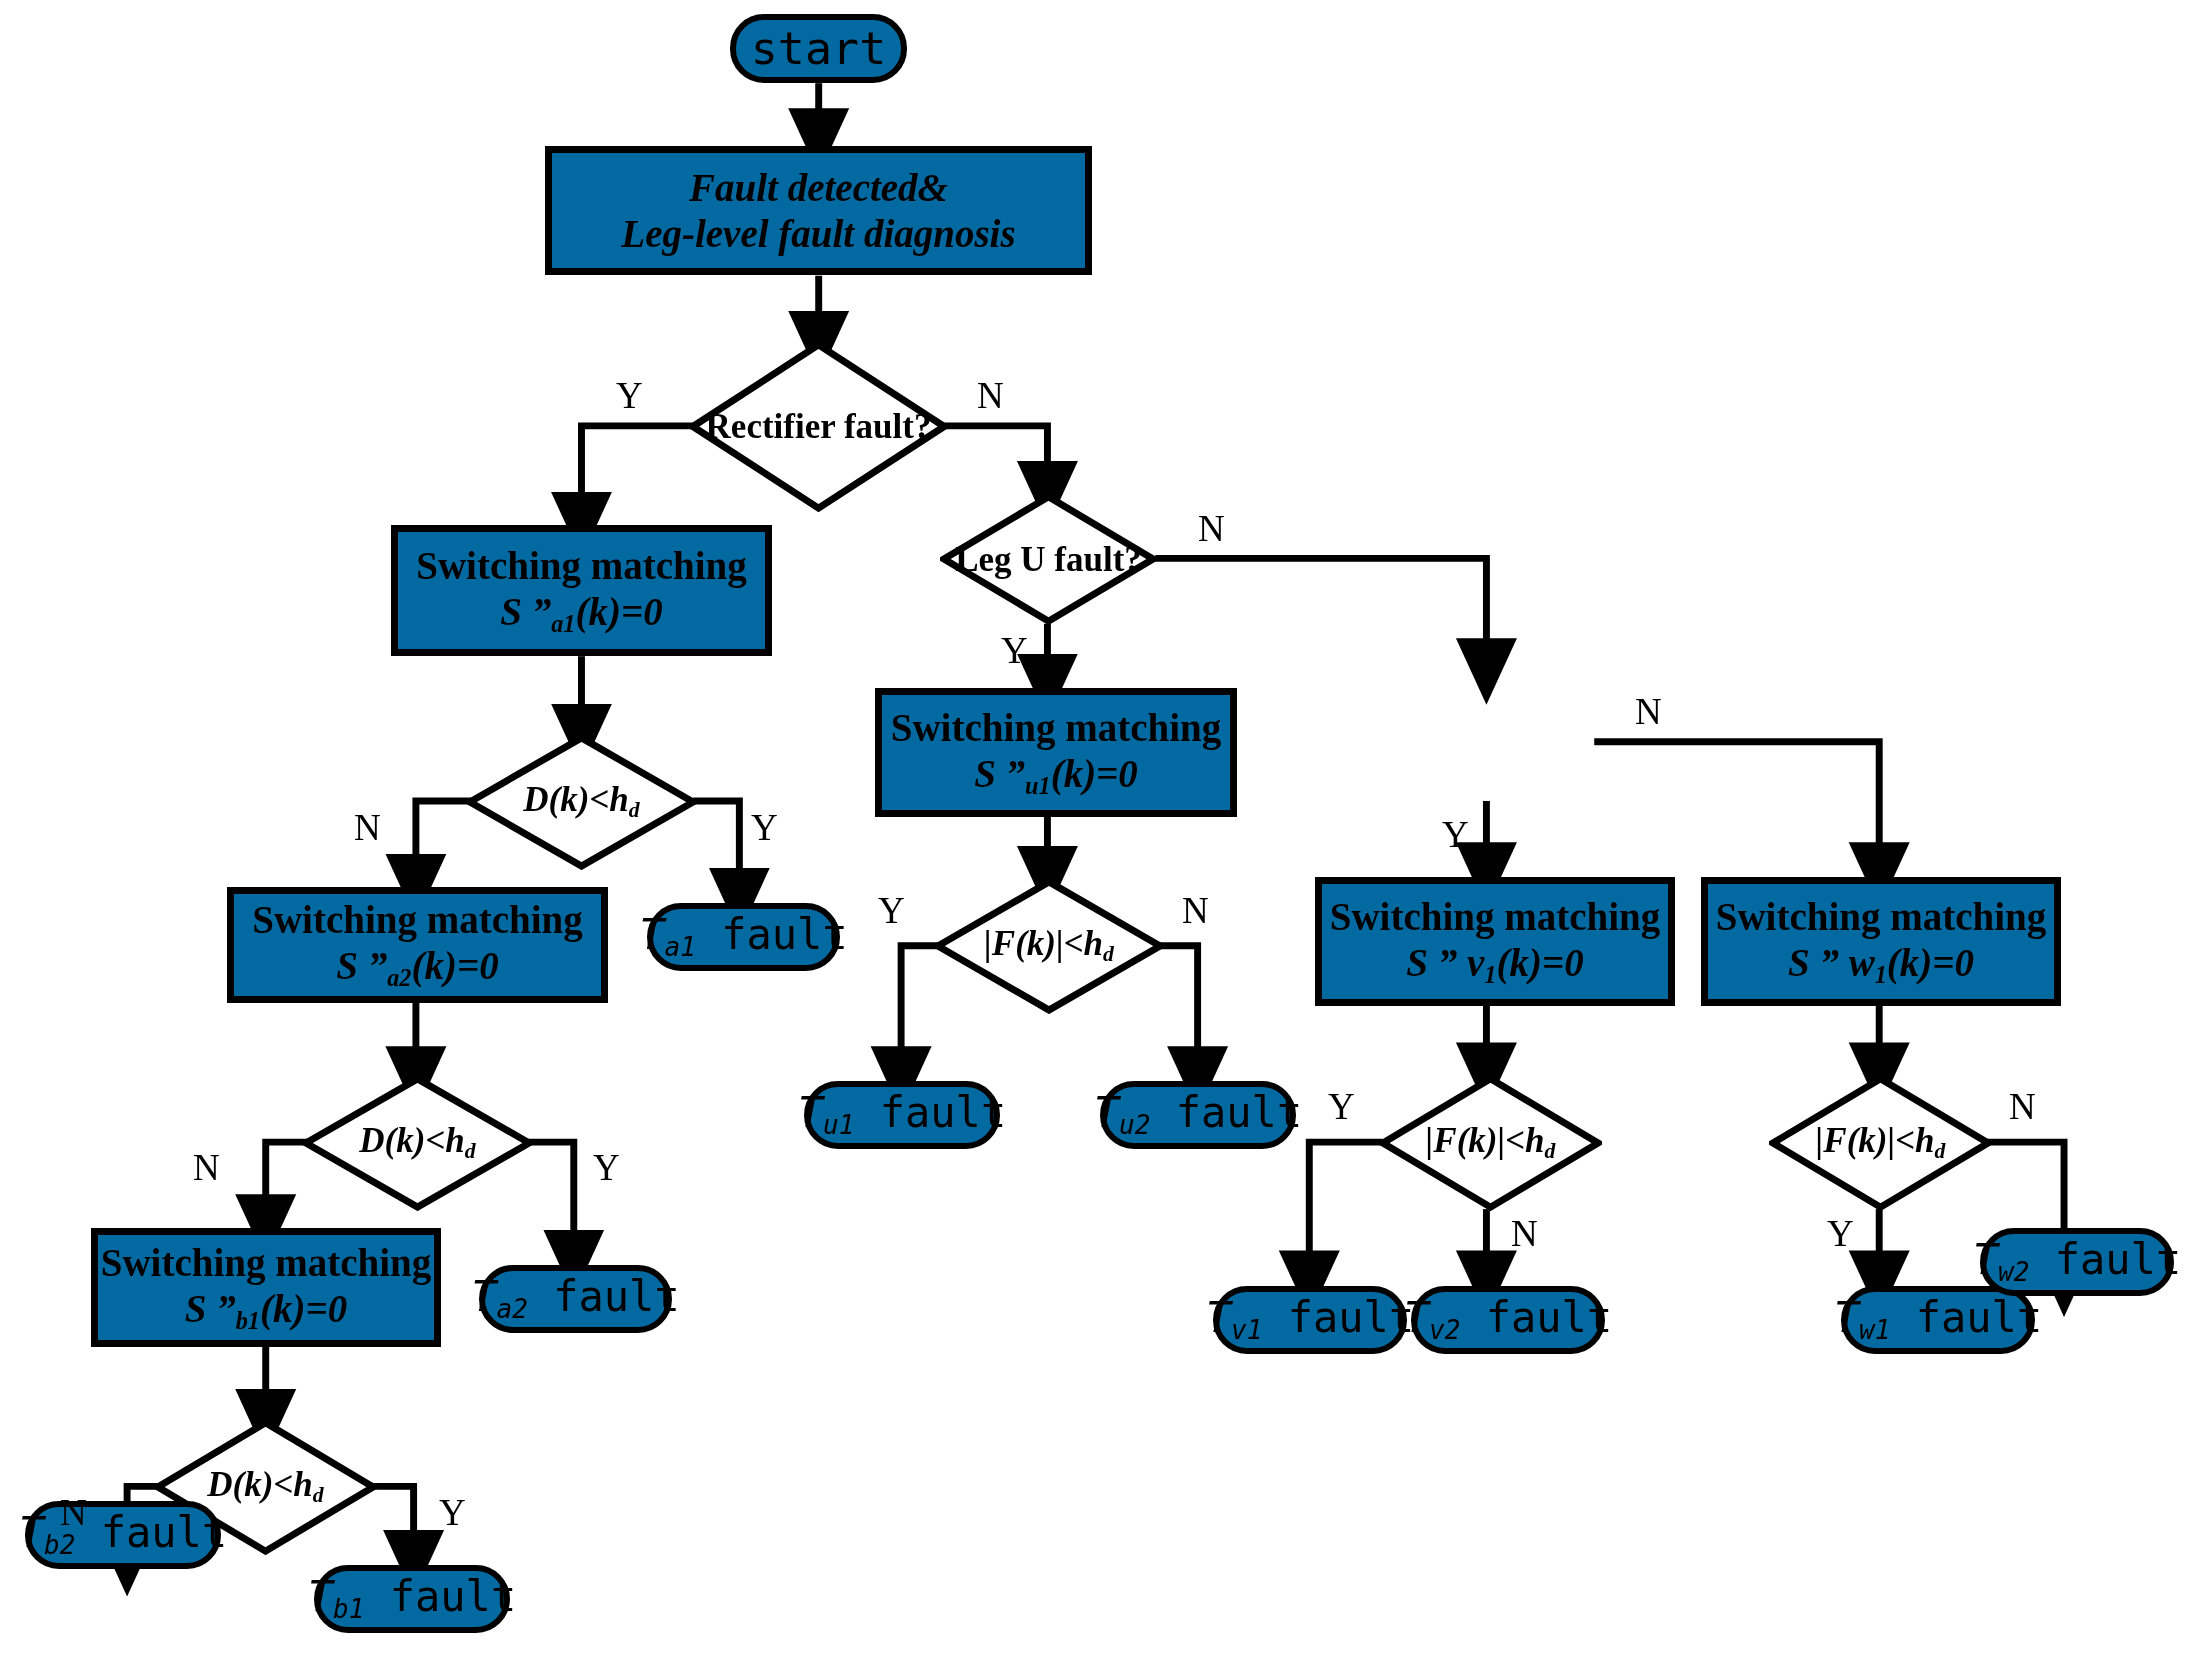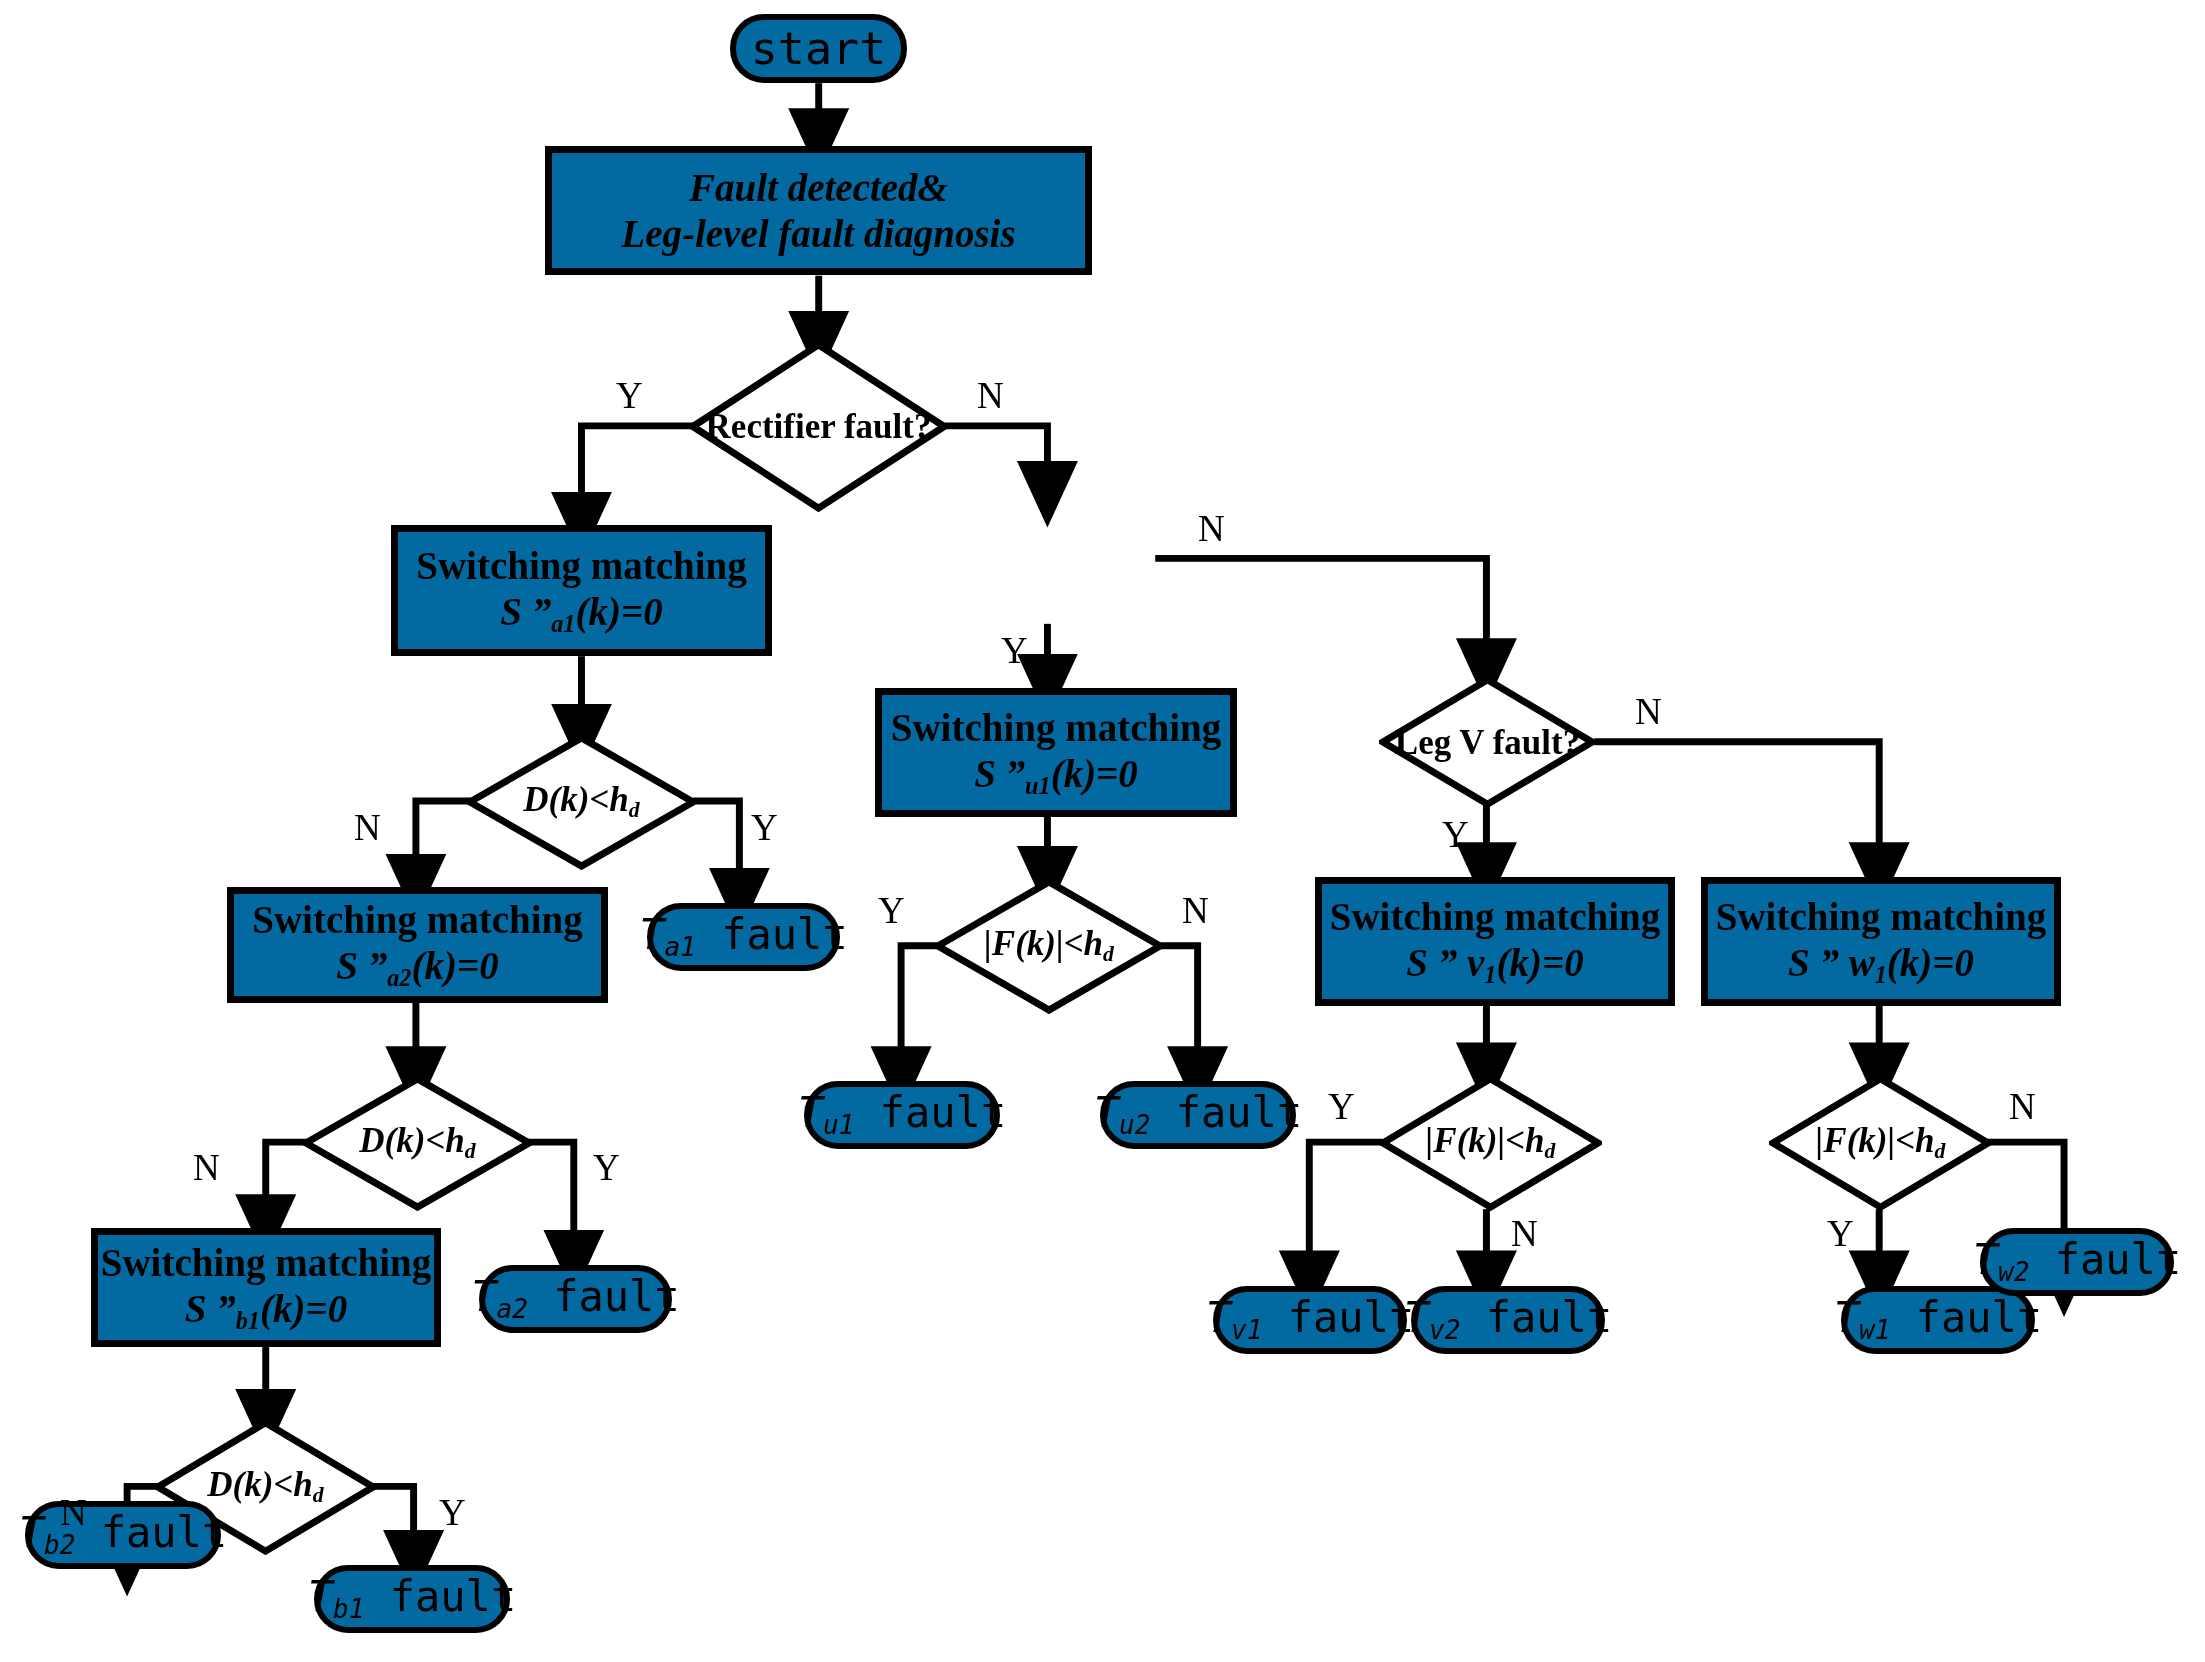--- a/index.html
+++ b/index.html
@@ -199,20 +199,26 @@
   </div>
 
   <div class="node terminator" style="left:25px;top:1501px;width:196px;height:68px;">
     <span class="t-label"><i>T<sub>b2</sub></i> fault</span>
   </div>
 
   <div class="node terminator" style="left:314px;top:1565px;width:196px;height:68px;">
     <span class="t-label"><i>T<sub>b1</sub></i> fault</span>
   </div>
 
+  <div class="node decision plain" style="left:940px;top:493px;width:217px;height:132px;">
+    <svg class="dia" viewBox="0 0 282 172" preserveAspectRatio="none">
+      <polygon points="141,5 277,86 141,167 5,86" fill="#fff" stroke="#000" stroke-width="9"></polygon>
+    </svg>
+    <span class="d-label">Leg U fault?</span>
+  </div>
 
   <div class="node process" style="left:875px;top:688px;width:362px;height:129px;">
     <span class="p-line1">Switching matching</span>
     <span class="p-line2">S ”<sub>u1</sub>(k)=0</span>
   </div>
 
   <div class="node decision mathy" style="left:934px;top:878px;width:230px;height:136px;">
     <svg class="dia" viewBox="0 0 298 176" preserveAspectRatio="none">
       <polygon points="149,5 293,88 149,171 5,88" fill="#fff" stroke="#000" stroke-width="9"></polygon>
     </svg>
@@ -220,26 +226,20 @@
   </div>
 
   <div class="node terminator" style="left:804px;top:1081px;width:196px;height:68px;">
     <span class="t-label"><i>T<sub>u1</sub></i> fault</span>
   </div>
 
   <div class="node terminator" style="left:1100px;top:1081px;width:196px;height:68px;">
     <span class="t-label"><i>T<sub>u2</sub></i> fault</span>
   </div>
 
-  <div class="node decision plain" style="left:1379px;top:676px;width:217px;height:132px;">
-    <svg class="dia" viewBox="0 0 282 172" preserveAspectRatio="none">
-      <polygon points="141,5 277,86 141,167 5,86" fill="#fff" stroke="#000" stroke-width="9"></polygon>
-    </svg>
-    <span class="d-label">Leg V fault?</span>
-  </div>
 
   <div class="node process" style="left:1315px;top:877px;width:360px;height:129px;">
     <span class="p-line1">Switching matching</span>
     <span class="p-line2">S ” v<sub>1</sub>(k)=0</span>
   </div>
 
   <div class="node decision mathy" style="left:1379px;top:1075px;width:223px;height:136px;">
     <svg class="dia" viewBox="0 0 290 176" preserveAspectRatio="none">
       <polygon points="145,5 285,88 145,171 5,88" fill="#fff" stroke="#000" stroke-width="9"></polygon>
     </svg>

